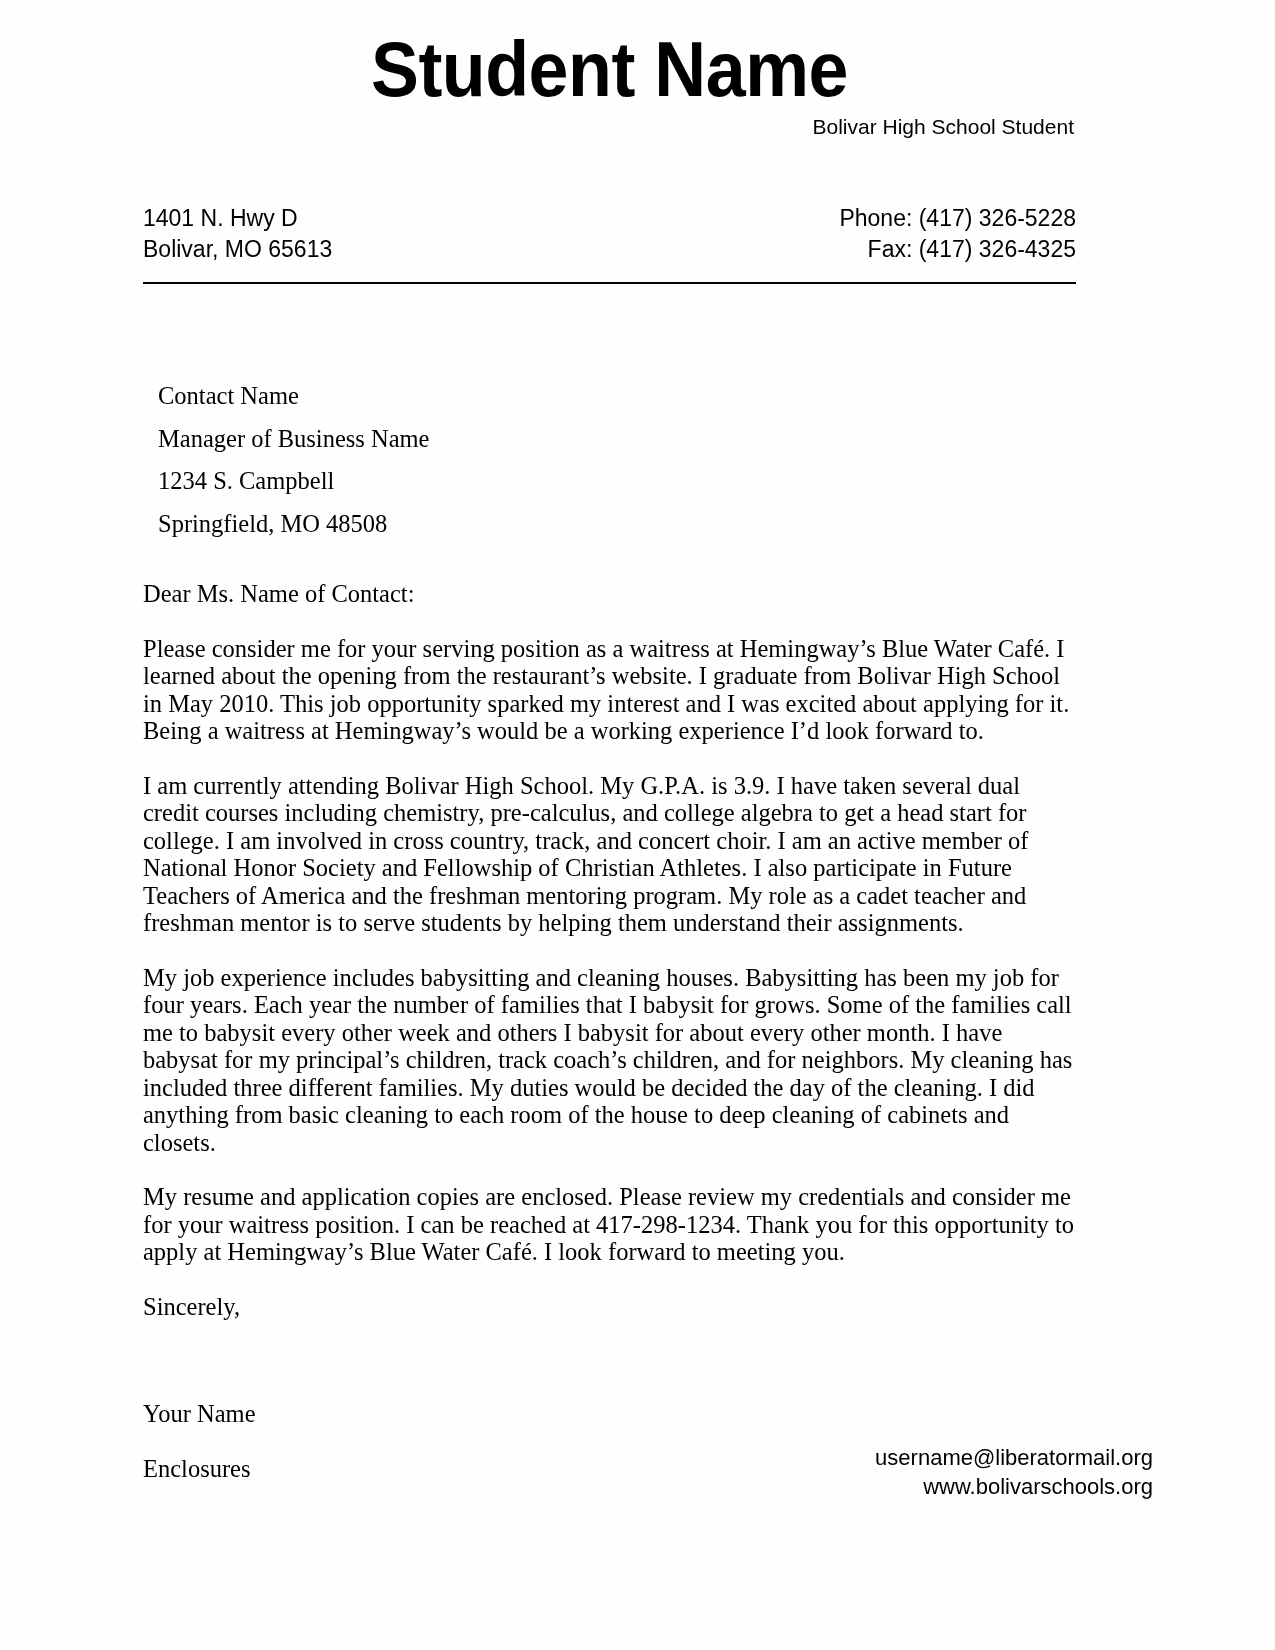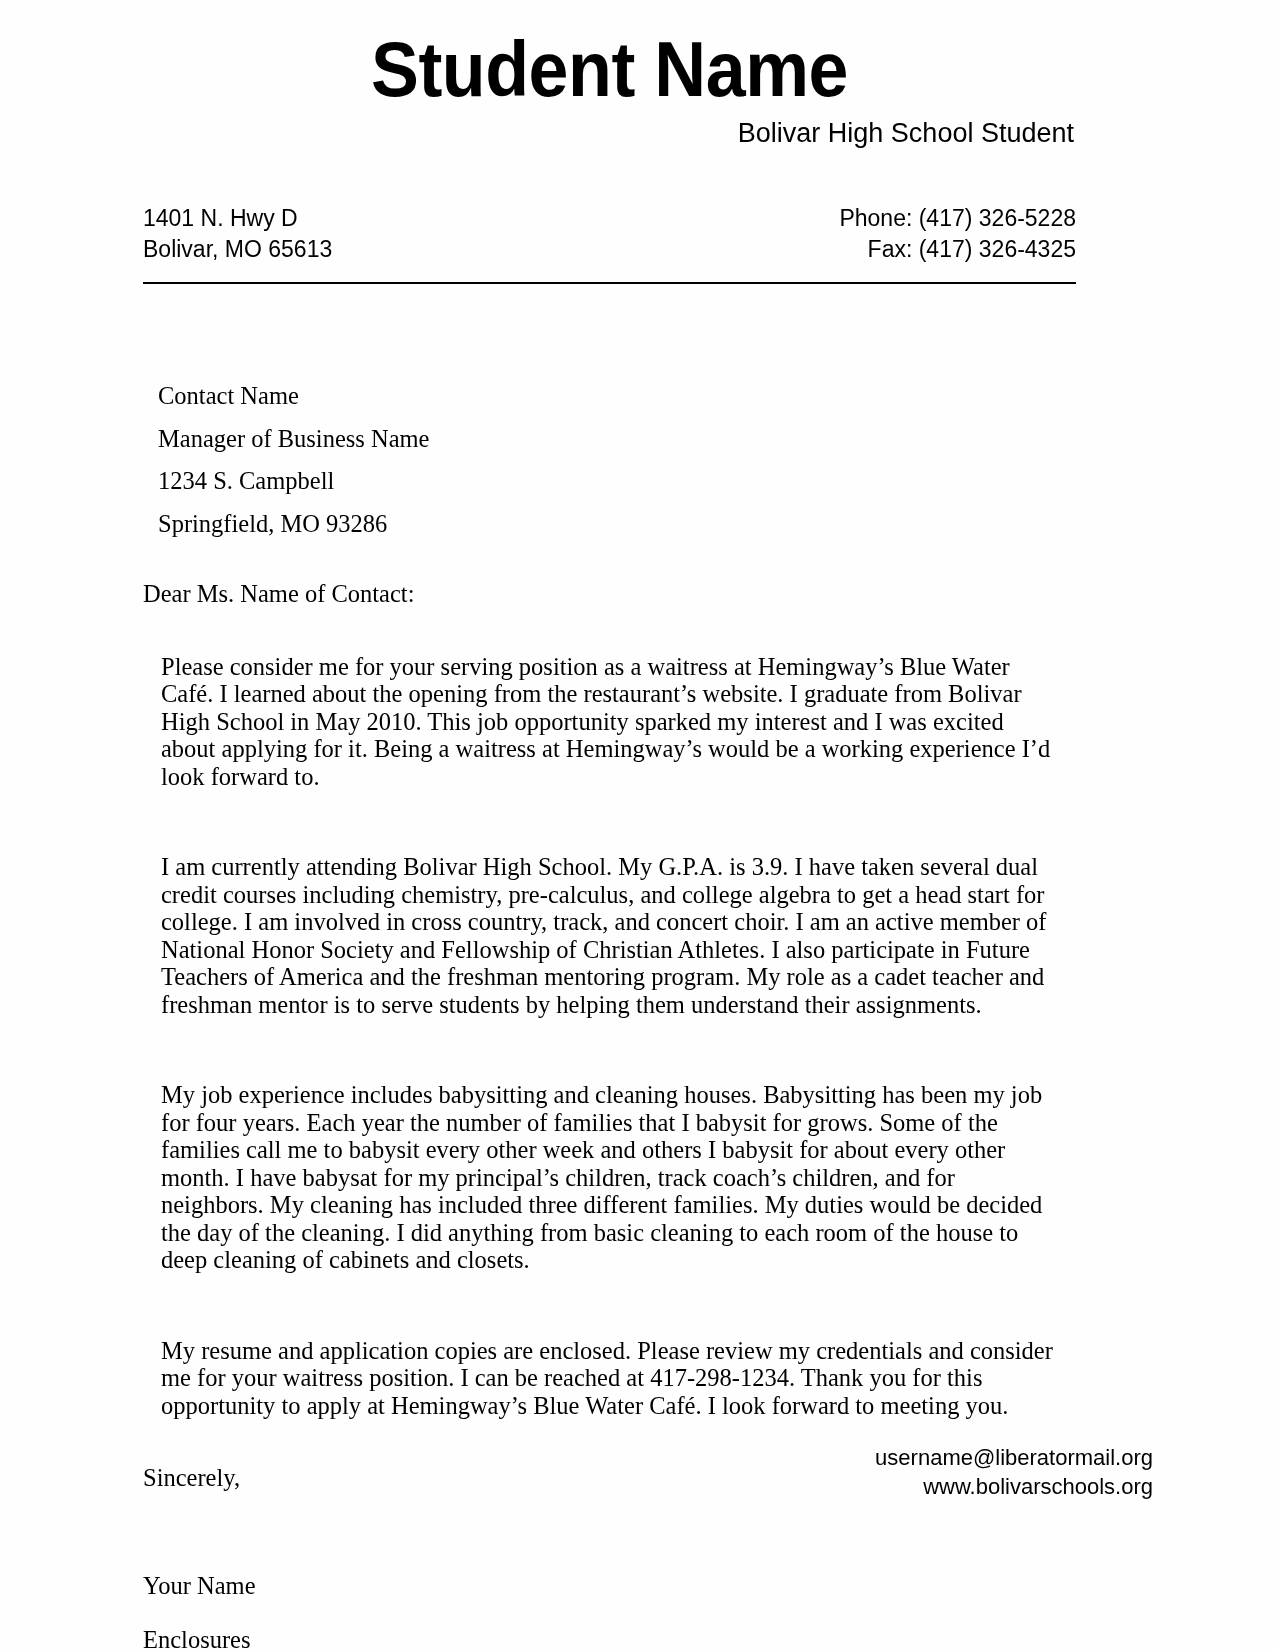--- a/index.html
+++ b/index.html
@@ -40,24 +40,24 @@
     letter-spacing: -0.5px;
     text-align: center;
     margin: 0;
     white-space: nowrap;
     transform: scaleX(0.92);
     transform-origin: center center;
   }
 
   .lh-subtitle {
     font-family: "Liberation Sans", "DejaVu Sans", sans-serif;
-    font-size: 27px;
+    font-size: 21px;
     line-height: 30px;
     text-align: right;
-    margin: 6px 0 0 0;
+    margin: 0 0 0 0;
     padding-right: 2px;
   }
 
   
   .contactbar {
     position: absolute;
     left: 143px;
     top: 203px;
     width: 933px;
     border-bottom: 2.5px solid #000;
@@ -89,21 +89,21 @@
   .spacer-date     { height: 84px; }
   .spacer-address  { height: 28px; }
   .spacer-para     { height: 27px; }
   .spacer-sincerely{ height: 27px; }
   .spacer-sign     { height: 80px; }
   .spacer-encl     { height: 27px; }
 
   .addr-line { margin: 15px; white-space: nowrap; }
 
   p.para {
-    margin: 18px;
+    margin: 0;
     text-align: left;
   }
 
   
   .footer {
     position: absolute;
     left: 0;
     top: 1443px;
     width: 1153px;
     text-align: right;
@@ -136,21 +136,21 @@
 
   <main class="letter">
 
 
     <div class="spacer-date"></div>
 
     <div class="blk">
       <div class="addr-line">Contact Name</div>
       <div class="addr-line">Manager of Business Name</div>
       <div class="addr-line">1234 S. Campbell</div>
-      <div class="addr-line">Springfield, MO 93286</div>
+      <div class="addr-line">Springfield, MO 48508</div>
     </div>
 
     <div class="spacer-address"></div>
 
     <div class="blk">Dear Ms. Name of Contact:</div>
 
     <div class="spacer-para"></div>
 
     <p class="para">Please consider me for your serving position as a waitress at Hemingway’s Blue Water Café.  I learned about the opening from the restaurant’s website.  I graduate from Bolivar High School in May 2010.  This job opportunity sparked my interest and I was excited about applying for it.  Being a waitress at Hemingway’s would be a working experience I’d look forward to.</p>
 

